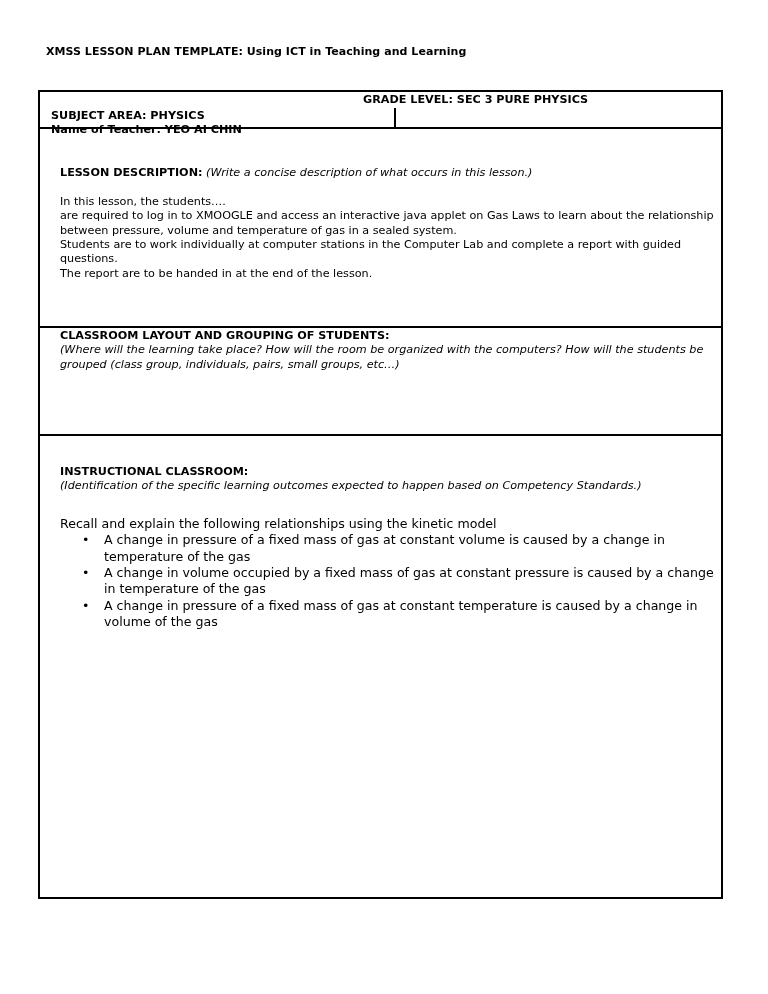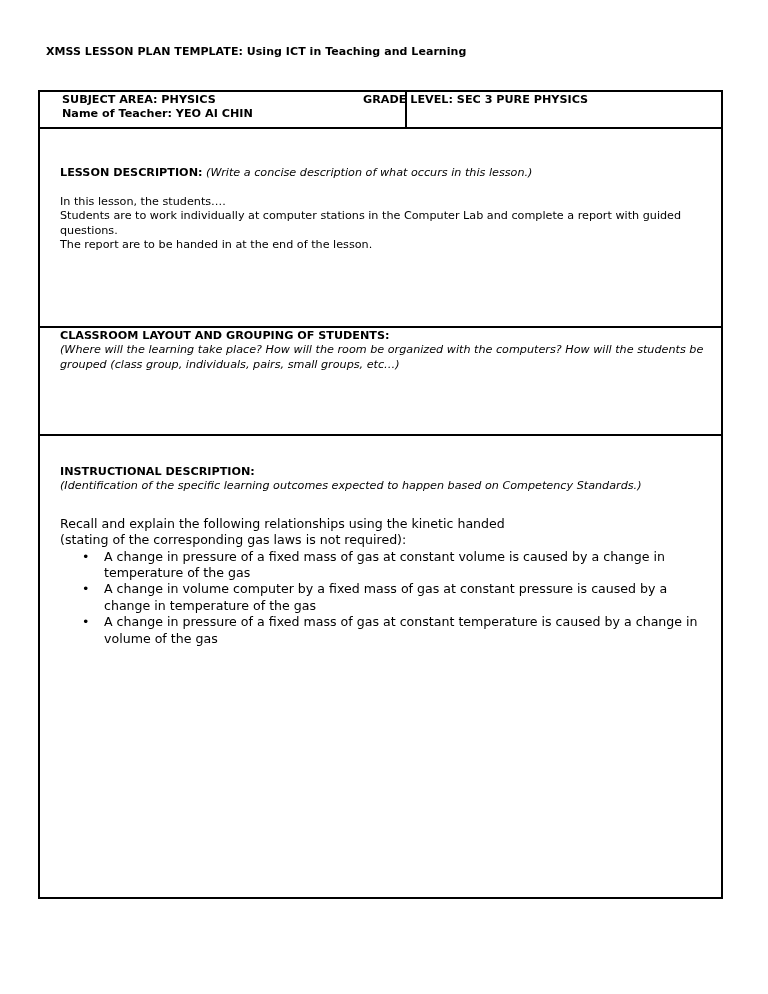--- a/index.html
+++ b/index.html
@@ -42,21 +42,21 @@
     .row.with-bottom { border-bottom: 2px solid #000; }
     .cell {
       position: absolute;
       top: 0;
       bottom: 0;
       box-sizing: border-box;
       padding: 1px 6px 0 6px;
       font-size: 11.2px;
       line-height: 14.4px;
     }
-    .cell.left { left: 16px; width: 351px; border-right: 2px solid #000; }
+    .cell.left { left: 5px; width: 351px; border-right: 2px solid #000; margin-top: 16px; }
     .cell.right { left: 317px; right: 0; }
     .cell.full { left: 0; right: 0; padding-left: 20px; }
     .b { font-weight: bold; }
     .i { font-style: italic; }
     .gap { height: 14.4px; }
     .big {
       font-size: 12.6px;
       line-height: 16.4px;
     }
     ul.objectives {
@@ -93,48 +93,48 @@
   </div>
 
 
   <div class="row with-bottom" style="top:73px; height:163px;">
     <div class="cell full">
       <div>
         <span class="b">LESSON DESCRIPTION:</span><span class="i"> (Write a concise description of what occurs in this lesson.)</span>
       </div>
       <div class="gap"></div>
       <div>In this lesson, the students….</div>
+      <div>are required to log in to XMOOGLE and access an interactive java applet on  Gas Laws to learn about the relationship between pressure, volume and temperature of gas in a sealed system.</div>
       <div>Students are to work individually at computer stations in the Computer Lab and complete a report with guided questions.</div>
       <div>The report are to be handed in at the end of the lesson.</div>
     </div>
   </div>
 
   <div class="row with-bottom" style="top:236px; height:108px;text-decoration:underline;">
     <div class="cell full">
       <div class="b">CLASSROOM LAYOUT AND GROUPING OF STUDENTS:</div>
       <div class="i">(Where will the learning take place? How will the room be organized with the computers? How will the students be grouped (class group, individuals, pairs, small groups, etc…)</div>
       <div class="gap"></div>
     </div>
   </div>
 
   <div class="row" style="top:372px; bottom:0;">
     <div class="cell full">
-      <div class="b">INSTRUCTIONAL DESCRIPTION:</div>
+      <div class="b">INSTRUCTIONAL CLASSROOM:</div>
       <div class="i">(Identification of the specific learning outcomes expected to happen based on Competency Standards.)</div>
       <div style="height:22px;"></div>
-      <div class="big">Recall and explain the following relationships using the kinetic handed</div>
-      <div class="big">(stating of the corresponding gas laws is not required):</div>
+      <div class="big">Recall and explain the following relationships using the kinetic model</div>
       <ul class="objectives">
         <li>
           <span class="bullet">•</span>
           <span>A change in pressure of a fixed mass of gas at constant volume is caused by a change in temperature of the gas</span>
         </li>
         <li>
           <span class="bullet">•</span>
-          <span>A change in volume computer by a fixed mass of gas at constant pressure is caused by a change in temperature of the gas</span>
+          <span>A change in volume occupied by a fixed mass of gas at constant pressure is caused by a change in temperature of the gas</span>
         </li>
         <li>
           <span class="bullet">•</span>
           <span>A change in pressure of a fixed mass of gas at constant temperature is caused by a change in volume of the gas</span>
         </li>
       </ul>
     </div>
   </div>
 
 </div>

